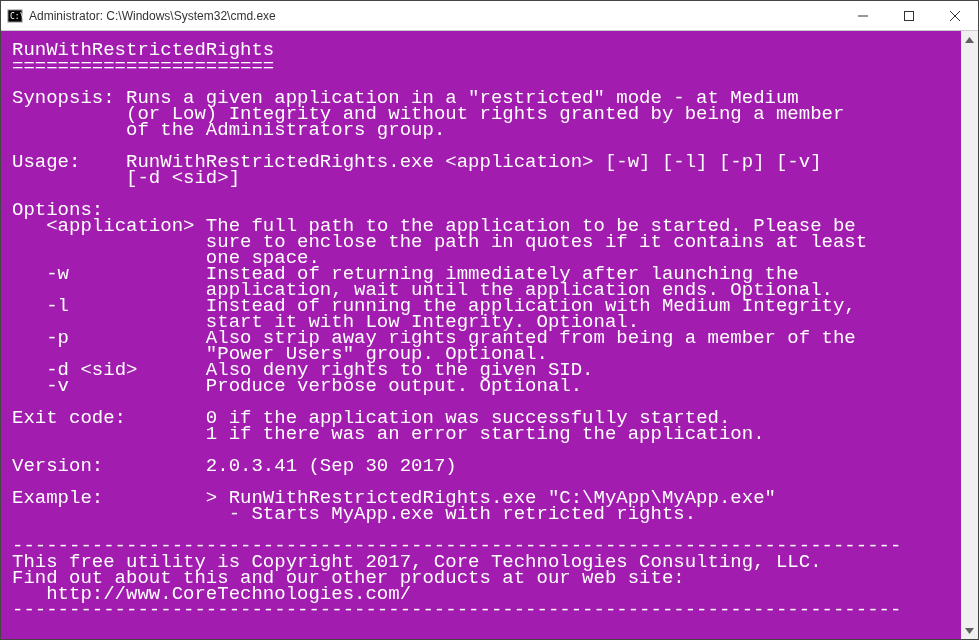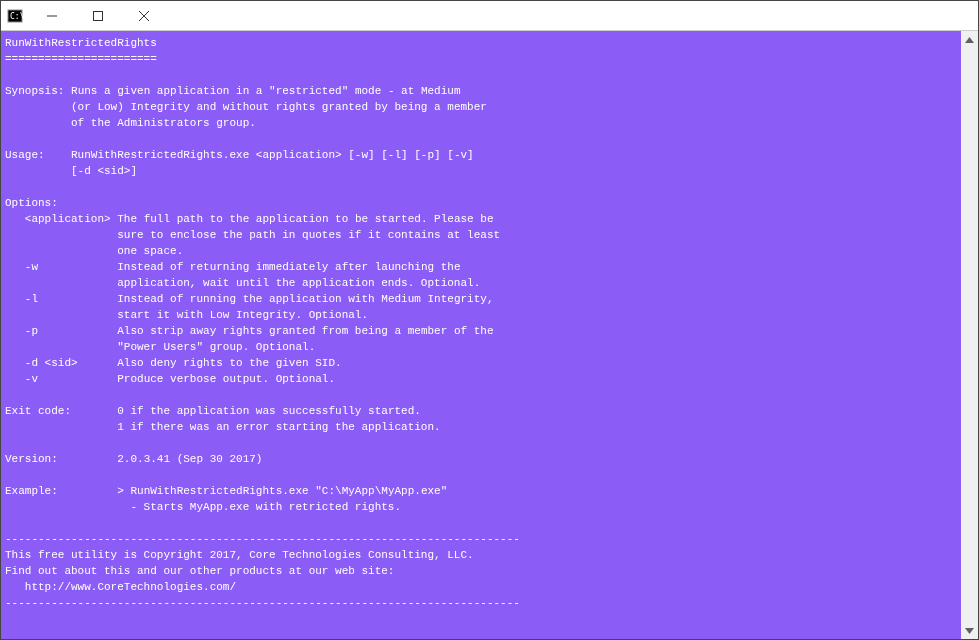--- a/index.html
+++ b/index.html
@@ -45,27 +45,27 @@
   .winbtn svg { stroke: #333; }
   .console-wrap {
     position: relative;
     width: 100%;
     height: calc(100% - 30px);
     background: #000;
   }
   .console {
     position: absolute;
     top: 0; left: 0; right: 17px; bottom: 0;
-    background: #8b5cf6;
+    background: #a21caf;
     color: #fff;
     font-family: Consolas, "Courier New", monospace;
-    font-size: 11px;
+    font-size: 19px;
     line-height: 16px;
     white-space: pre;
-    padding: 4px;
+    padding: 11px;
     overflow: hidden;
   }
   .scrollbar {
     position: absolute;
     right: 0; top: 0; bottom: 0;
     width: 17px;
     background: #f0f0f0;
     display: flex;
     flex-direction: column;
   }
@@ -85,20 +85,21 @@
 </head>
 <body>
 
 <div class="titlebar">
   <span class="titlebar-icon">
     <svg width="16" height="16" viewBox="0 0 16 16">
       <rect x="1" y="2" width="14" height="12" fill="#000" stroke="#888" stroke-width="1"></rect>
       <text x="3" y="11" font-size="8" fill="#fff" font-family="monospace">C:\</text>
     </svg>
   </span>
+  <span class="titlebar-title">Administrator: C:\Windows\System32\cmd.exe</span>
   <div class="winbtns">
     <div class="winbtn">
       <svg width="10" height="10">
           <line x1="0" y1="5" x2="10" y2="5" stroke-width="1"></line>
         </svg>
     </div>
     <div class="winbtn">
       <svg width="10" height="10">
           <rect x="0.5" y="0.5" width="9" height="9" fill="none" stroke-width="1"></rect>
         </svg>

